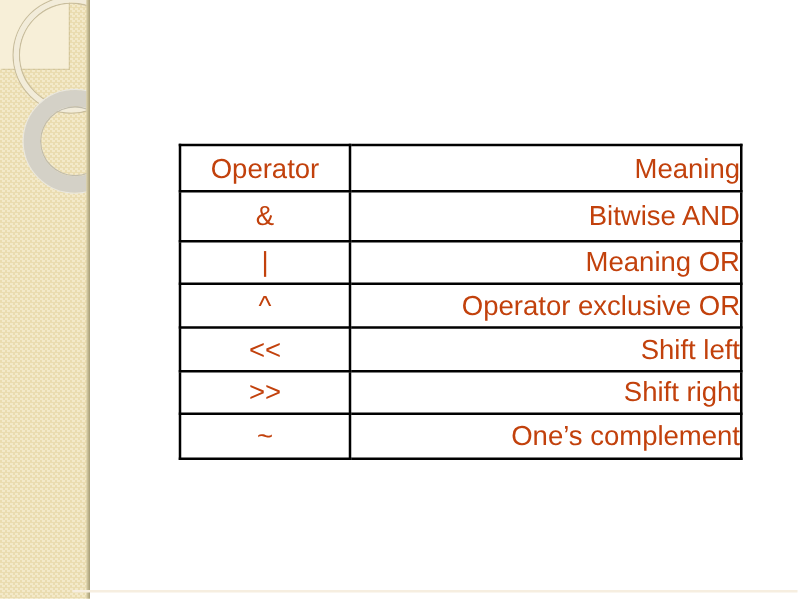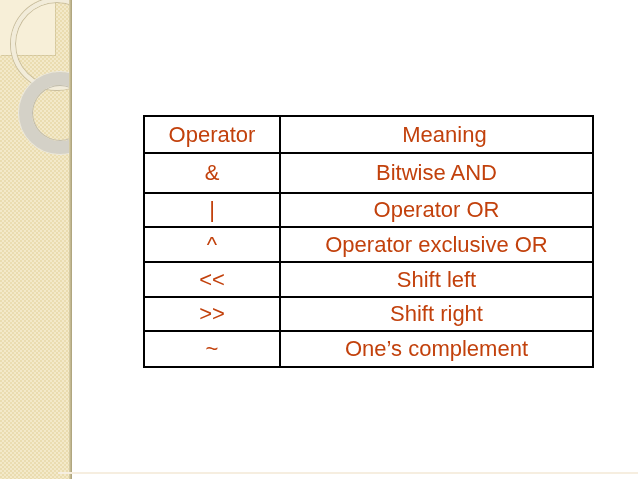--- a/index.html
+++ b/index.html
@@ -64,21 +64,21 @@
   }
   .op-table th, .op-table td {
     border: 2px solid #000000;
     font-weight: normal;
     padding: 0;
     vertical-align: middle;
     overflow: hidden;
     white-space: nowrap;
   }
   .col-op   { width: 134px; text-align: center; }
-  .col-mean { text-align: center; padding-left: 8px; }
+  .col-mean { text-align: right; padding-left: 8px; }
   th.col-mean { padding-left: 16px; }
 
   thead tr { height: 37px; }
   tbody tr { height: 35px; }
   tbody tr:nth-child(1) { height: 40px; }
   tbody tr:nth-child(2) { height: 34px; }
   tbody tr:nth-child(5) { height: 34px; }
   tbody tr:nth-child(6) { height: 36px; }
 </style>
 </head>
@@ -102,21 +102,21 @@
         <th class="col-mean">Meaning</th>
       </tr>
     </thead>
     <tbody>
       <tr>
         <td class="col-op">&amp;</td>
         <td class="col-mean">Bitwise AND</td>
       </tr>
       <tr>
         <td class="col-op">|</td>
-        <td class="col-mean">Operator OR</td>
+        <td class="col-mean">Meaning OR</td>
       </tr>
       <tr>
         <td class="col-op">^</td>
         <td class="col-mean">Operator exclusive OR</td>
       </tr>
       <tr>
         <td class="col-op">&lt;&lt;</td>
         <td class="col-mean">Shift left</td>
       </tr>
       <tr>

